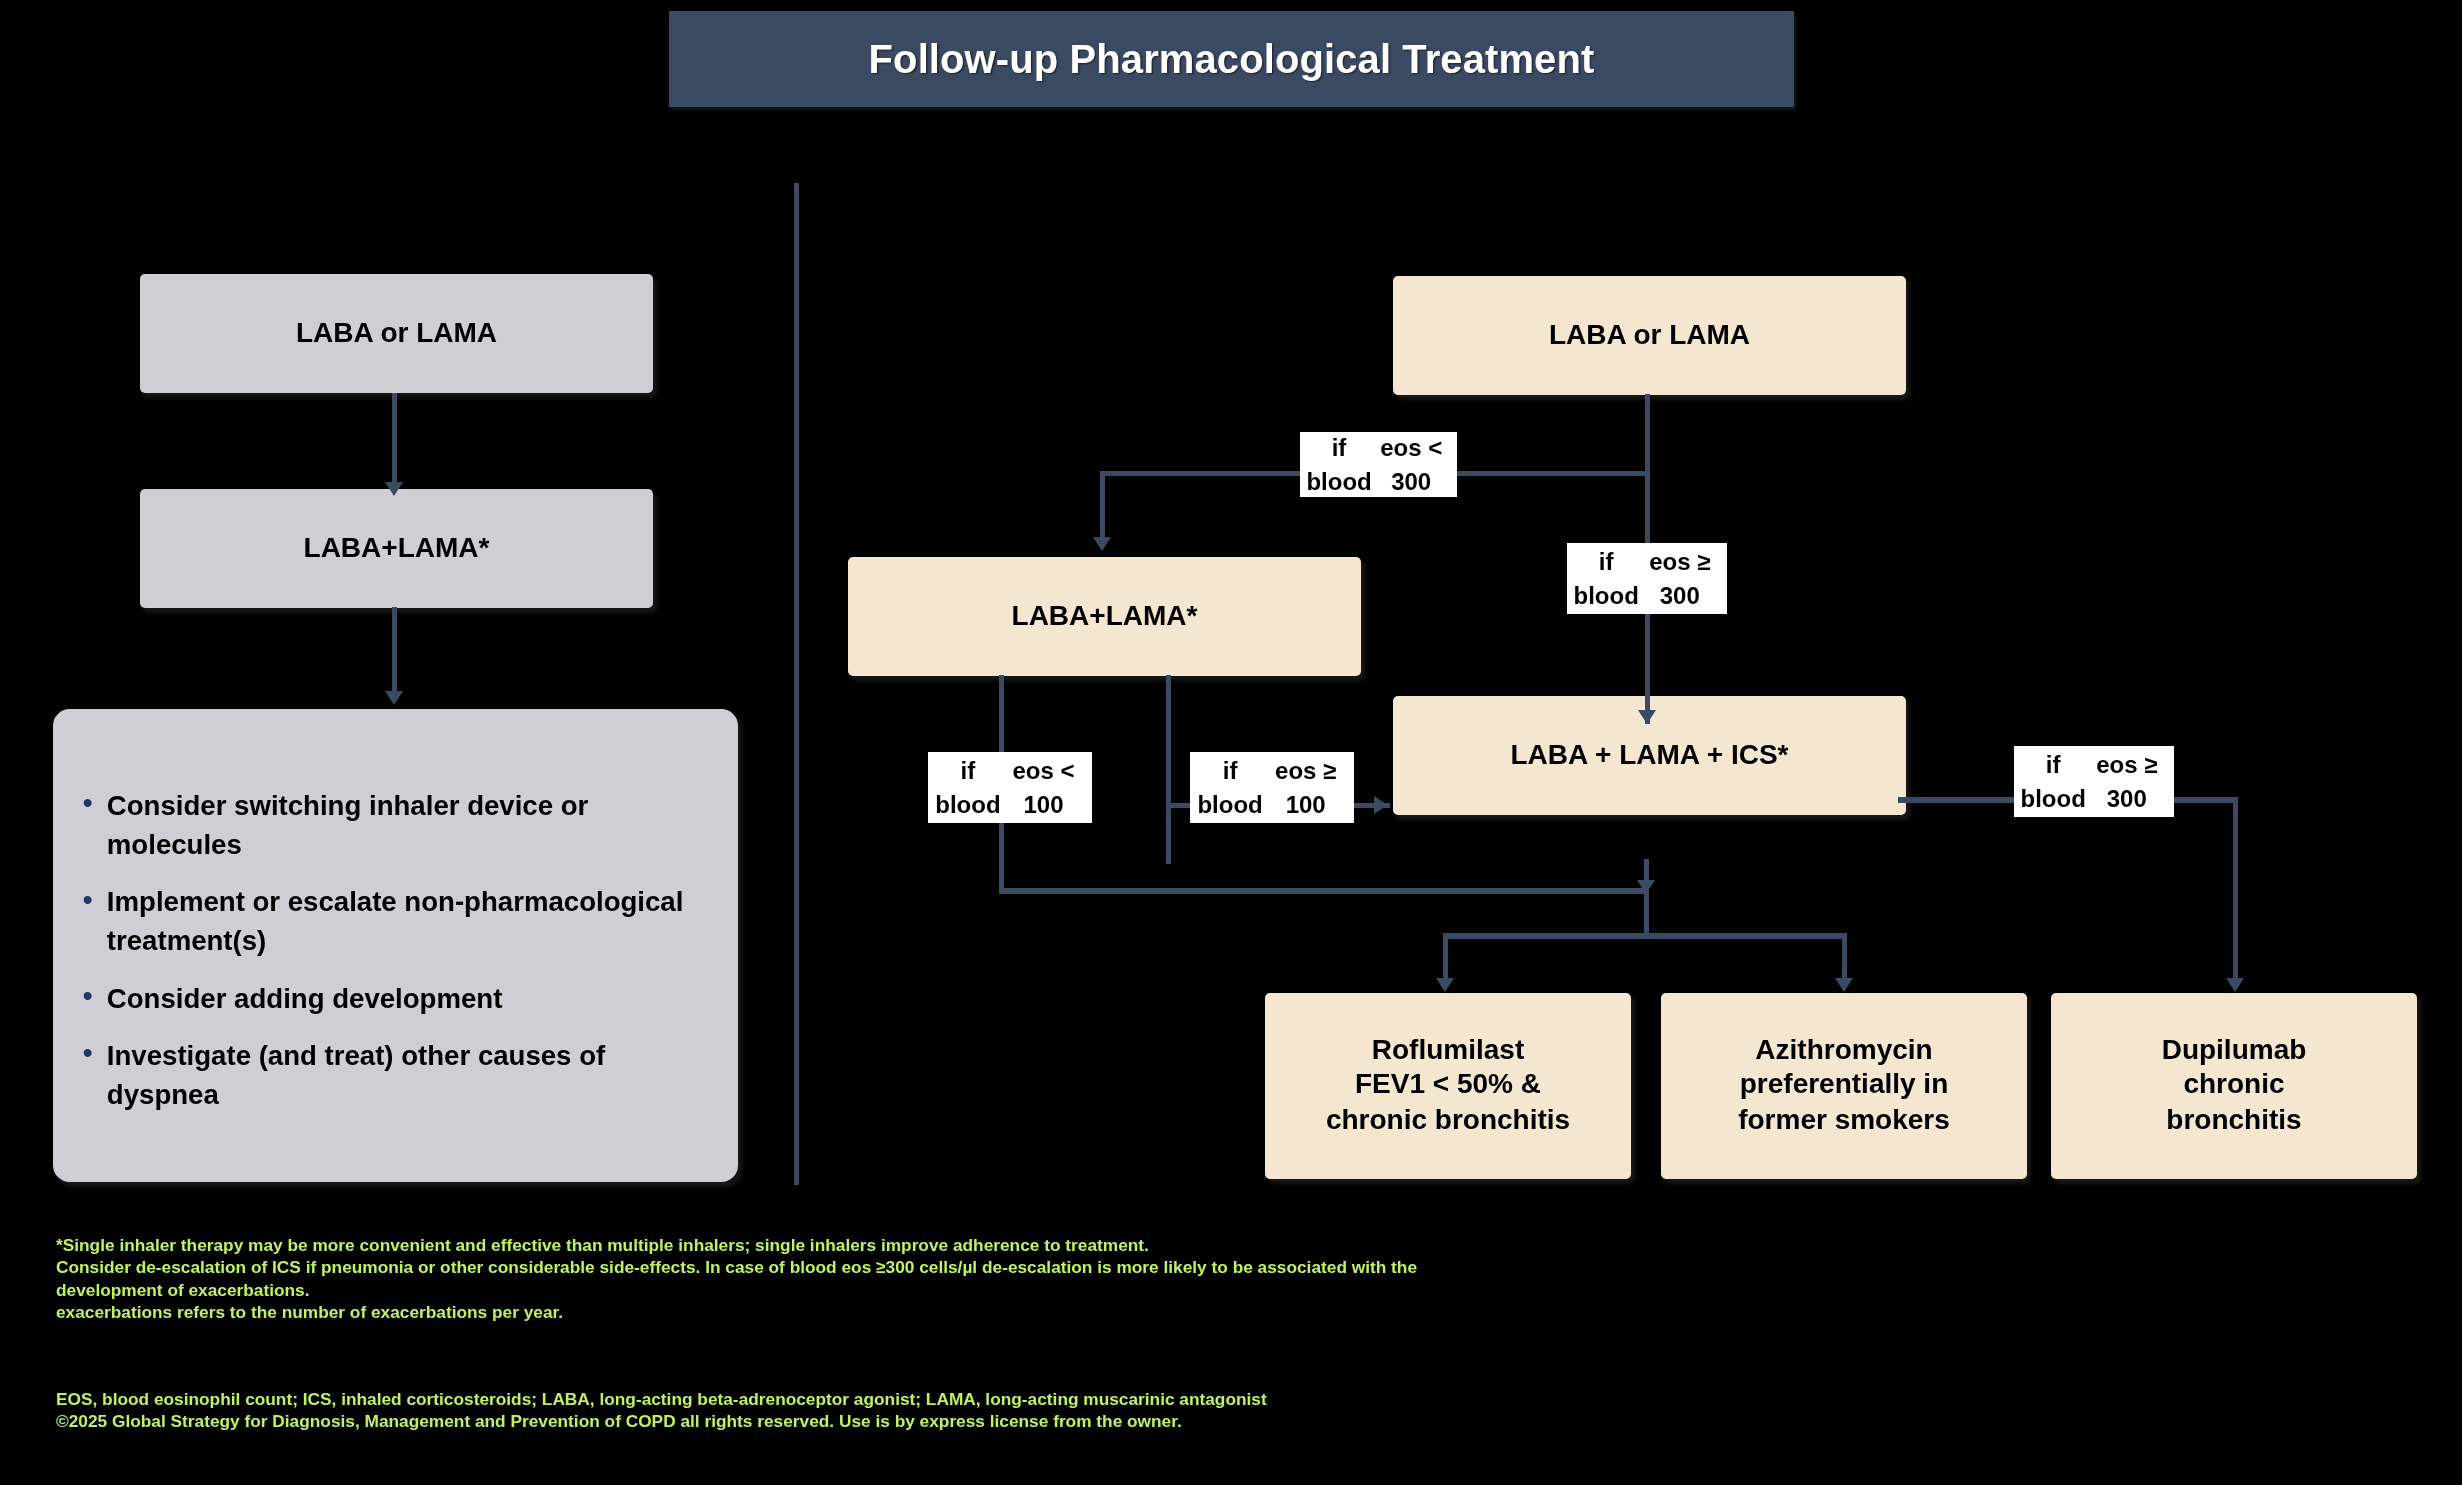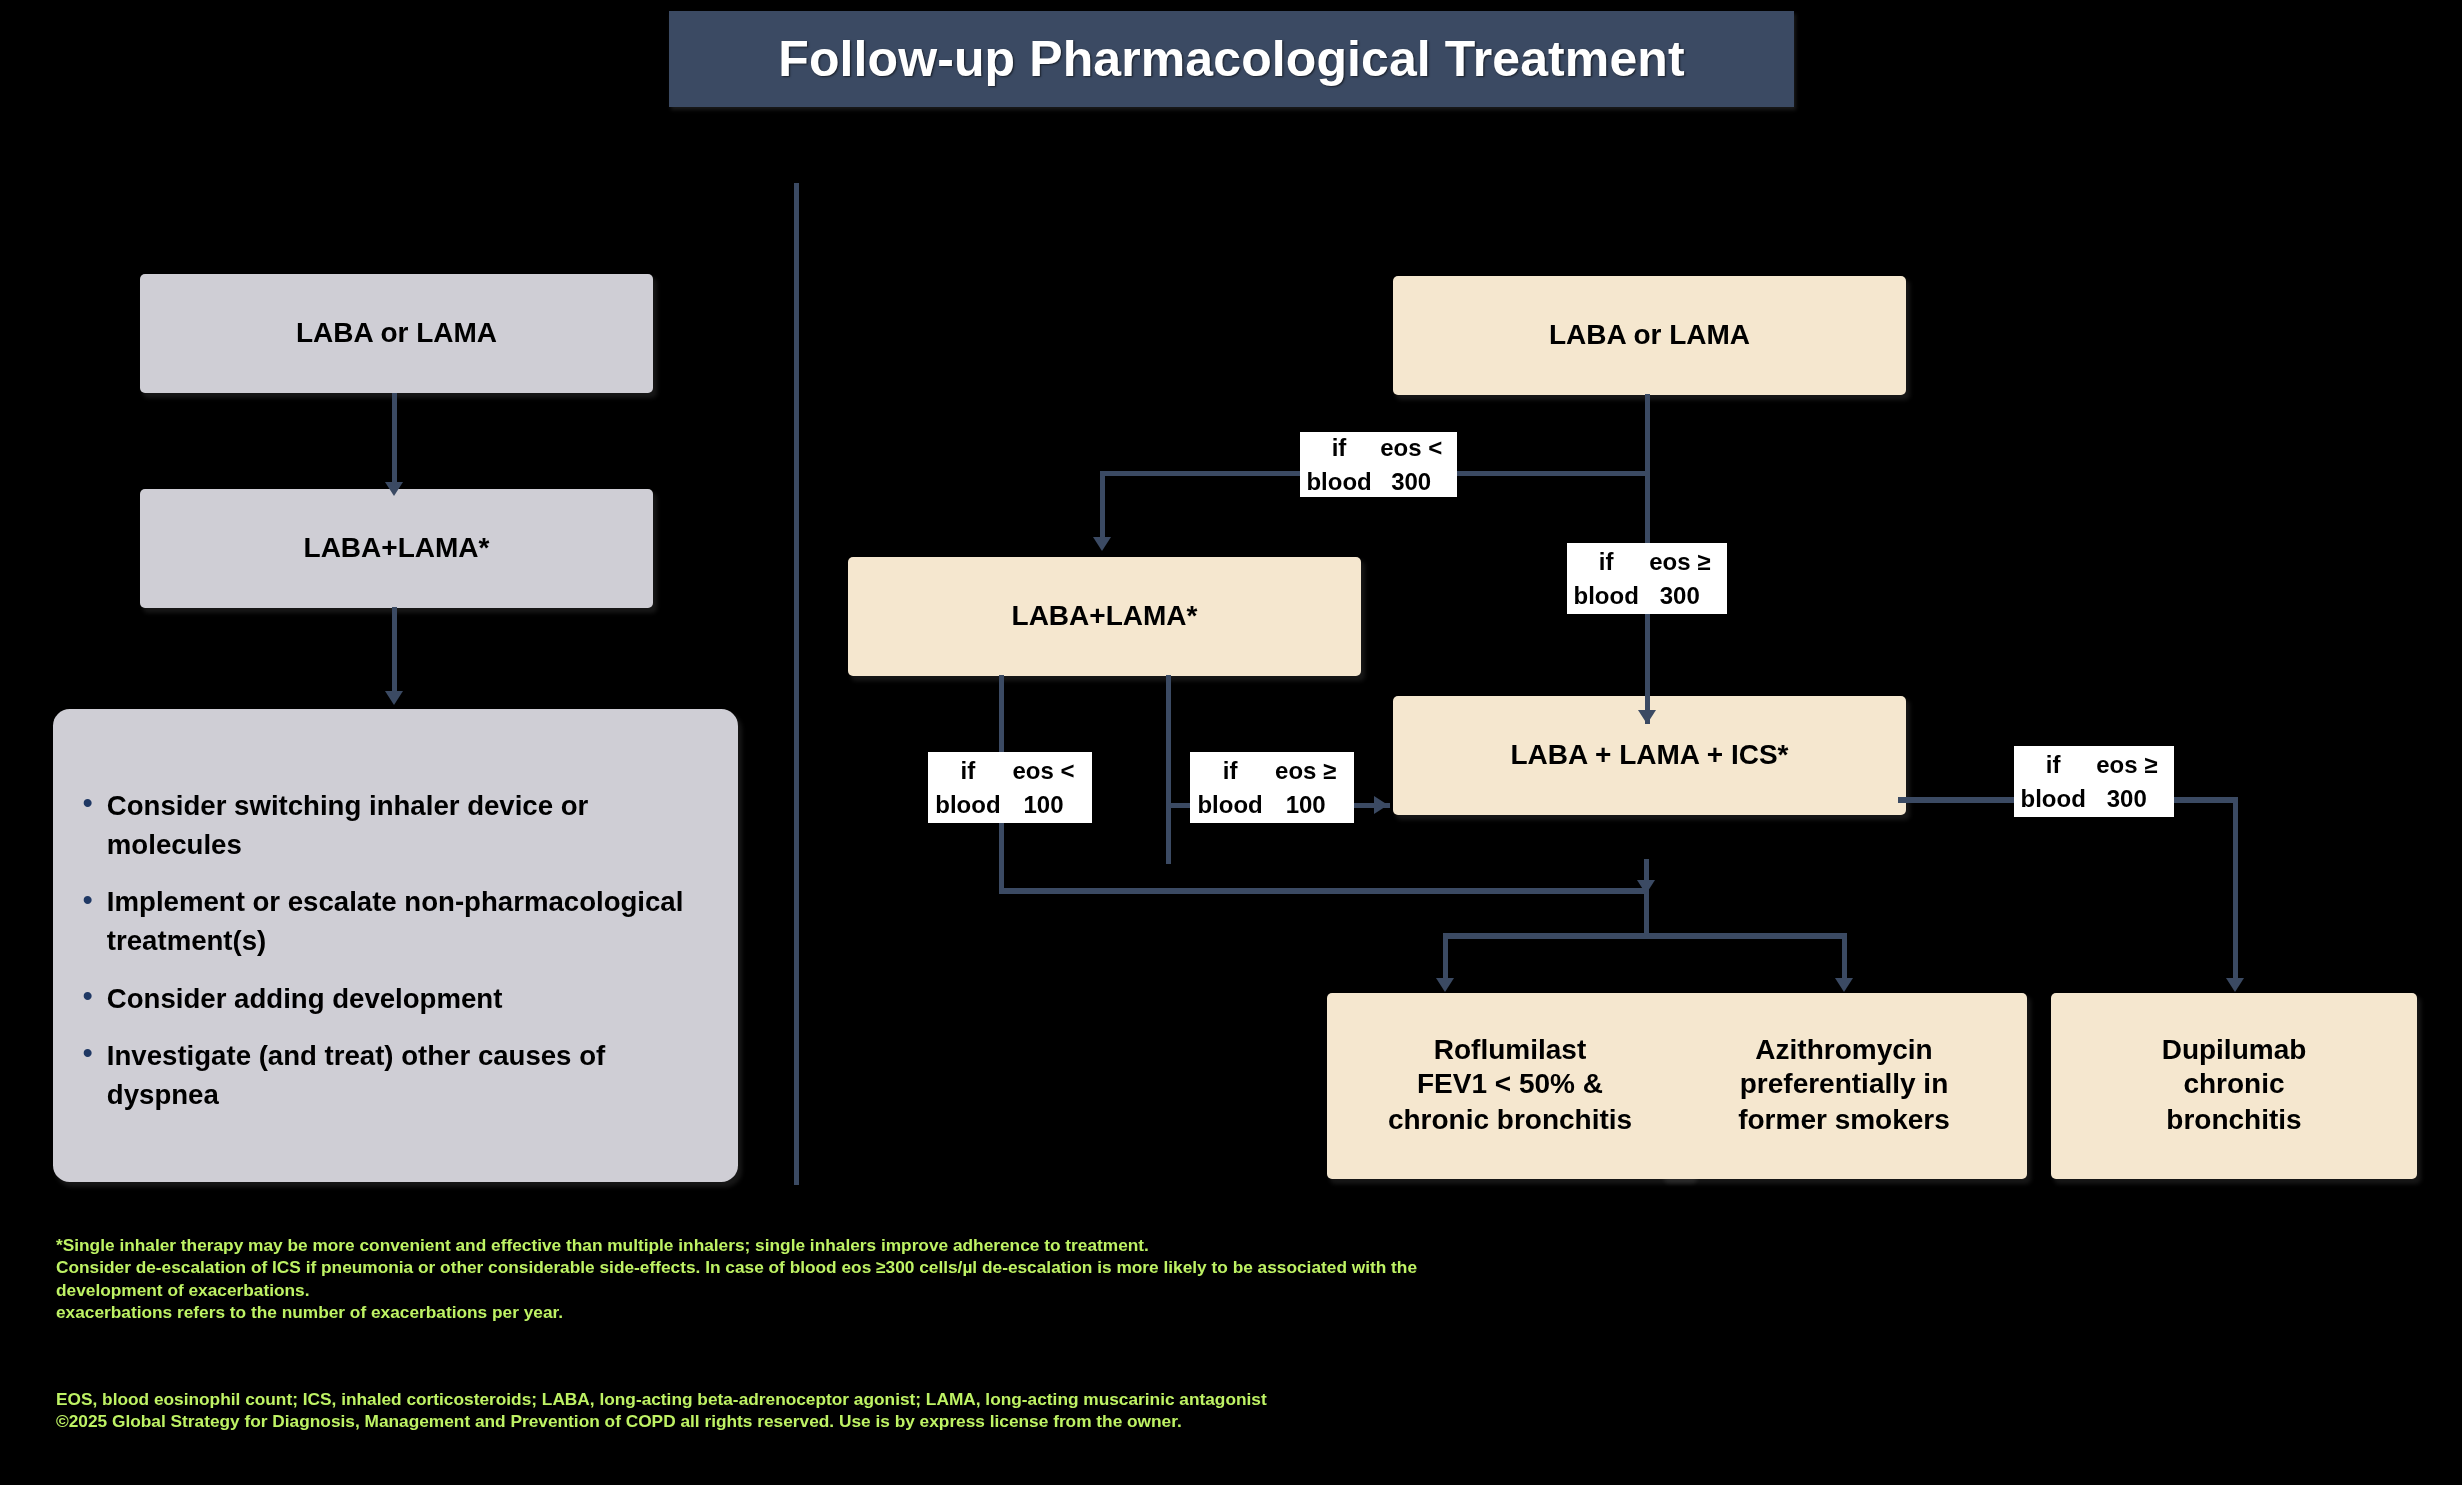--- a/index.html
+++ b/index.html
@@ -10,21 +10,21 @@
   .stage{position:absolute;inset:0;}
 
   
   .title-bar{
     position:absolute;left:669px;top:11px;width:1125px;height:96px;
     background:#3B4A63;
     display:flex;align-items:center;justify-content:center;
     box-shadow:1.9px 2.6px 3.8px rgba(255,255,255,0.10);
   }
   .title-bar .txt{
-    color:#FFFFFF;font-size:50px;font-weight:bold;letter-spacing:0.1px;
+    color:#FFFFFF;font-size:40px;font-weight:bold;letter-spacing:0.1px;
     text-shadow:1.3px 1.3px 1.9px rgba(0,0,0,0.55);
     font-family:"Liberation Sans", sans-serif;
   }
 
   
   .divider{
     position:absolute;left:794px;top:183px;width:4.5px;height:1002px;
     background:#3B4A63;
   }
 
@@ -195,21 +195,21 @@
 
   <div class="ln" style="left:1898px;top:797px;width:340px;height:5.8px;"></div>
   <div class="ln" style="left:2233px;top:797px;width:5.1px;height:186px;"></div>
   <div class="arrow-d" style="left:2226px;top:978px;"></div>
 
   <div class="chip" style="left:2014px;top:746px;width:160px;height:71px;">
     <span>if blood</span>
     <span>eos ≥ 300</span>
   </div>
 
-  <div class="node cream" style="left:1327px;top:993px;width:366px;height:186px;">
+  <div class="node cream" style="left:1265px;top:993px;width:366px;height:186px;">
     <span class="l1">Roflumilast</span>
     <span class="l2">FEV1 &lt; 50% &amp;</span>
     <span class="l3">chronic bronchitis</span>
   </div>
 
   <div class="node cream" style="left:1661px;top:993px;width:366px;height:186px;">
     <span class="l1">Azithromycin</span>
     <span class="l2">preferentially in</span>
     <span class="l3">former smokers</span>
   </div>

